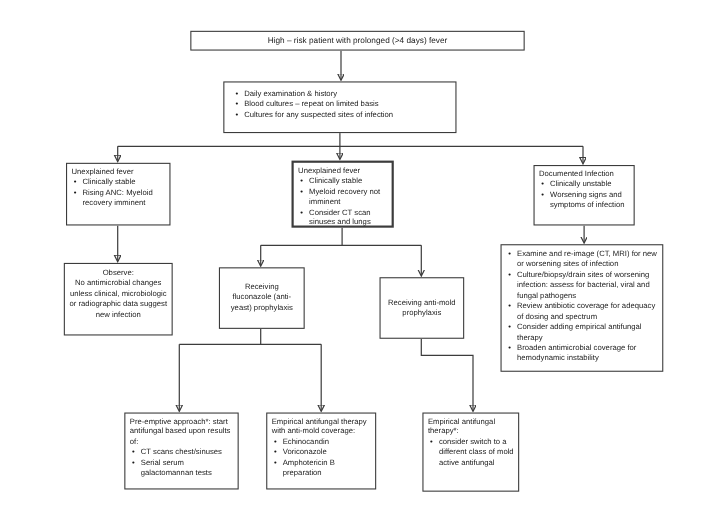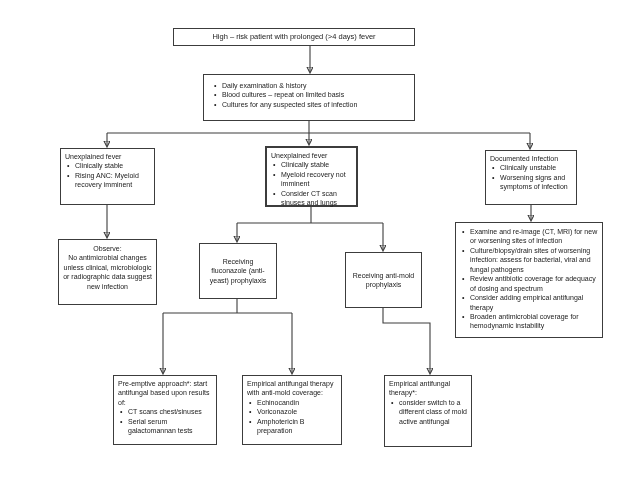--- a/index.html
+++ b/index.html
@@ -43,21 +43,21 @@
     <path d="M237,223 V241" marker-end="url(#arrow)"></path>
     <path d="M383,223 V250" marker-end="url(#arrow)"></path>
     <path d="M531,205 V220" marker-end="url(#arrow)"></path>
     <path d="M237,299 V313"></path>
     <path d="M163,313 H292"></path>
     <path d="M163,313 V373" marker-end="url(#arrow)"></path>
     <path d="M292,313 V373" marker-end="url(#arrow)"></path>
     <path d="M383,308 V323 H430 V373" marker-end="url(#arrow)"></path>
   </svg>
 
-  <div class="box flexcenter" style="left:173px;top:28px;width:242px;height:18px;font-size:7.5px;justify-content:flex-end;">
+  <div class="box flexcenter" style="left:173px;top:28px;width:304px;height:18px;font-size:7.5px;justify-content:flex-end;">
     <div>High – risk patient with prolonged (&gt;4 days) fever</div>
   </div>
 
   <div class="box" style="left:203px;top:74px;width:212px;height:47px;padding-top:6px;padding-left:8px;">
     <div class="bullet">Daily examination &amp; history</div>
     <div class="bullet">Blood cultures – repeat on limited basis</div>
     <div class="bullet">Cultures for any suspected sites of infection</div>
   </div>
 
   <div class="box" style="left:60px;top:148px;width:95px;height:57px;">

